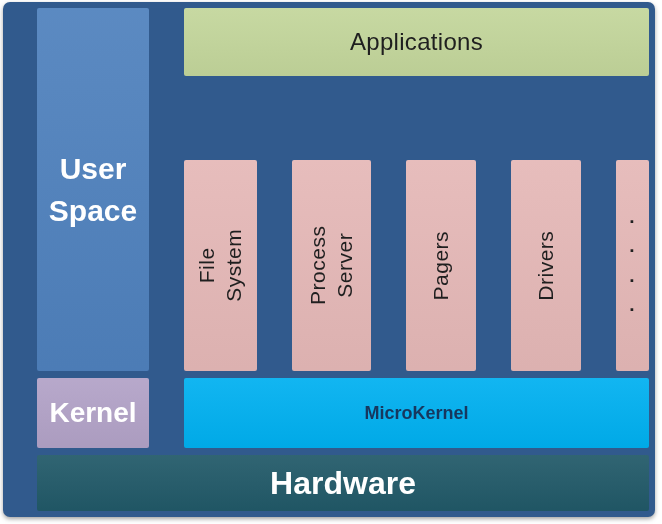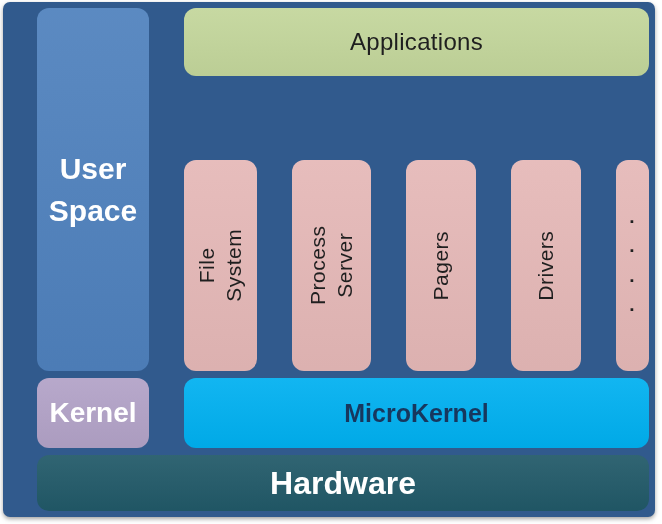--- a/index.html
+++ b/index.html
@@ -29,21 +29,21 @@
   }
   .grid {
     display: grid;
     width: 100%;
     height: 100%;
     grid-template-columns: 140px 1fr;
     grid-template-rows: 68px 70px 1fr 70px 56px;
     gap: 7px;
   }
   .cell {
-    border-radius: 12px;
+    border-radius: 2px;
     display: flex;
     align-items: center;
     justify-content: center;
     text-align: center;
     background-image: linear-gradient(180deg, rgba(255,255,255,0.07), rgba(0,0,0,0.04));
     margin-left: 28px;
   }
   .user-space {
     grid-column: 1;
     grid-row: 1 / 4;
@@ -115,21 +115,21 @@
     line-height: 1.55;
     letter-spacing: 0;
   }
   .lbl-kernel {
     color: var(--text-white, #ffffff);
     font-size: 28px;
     font-weight: 700;
   }
   .lbl-microkernel {
     color: var(--text-navy, #17375e);
-    font-size: 25px;
+    font-size: 18px;
     font-weight: 700;
   }
   .lbl-hardware {
     color: var(--text-white, #ffffff);
     font-size: 32px;
     font-weight: 700;
   }
 </style>
 </head>
 <body>

